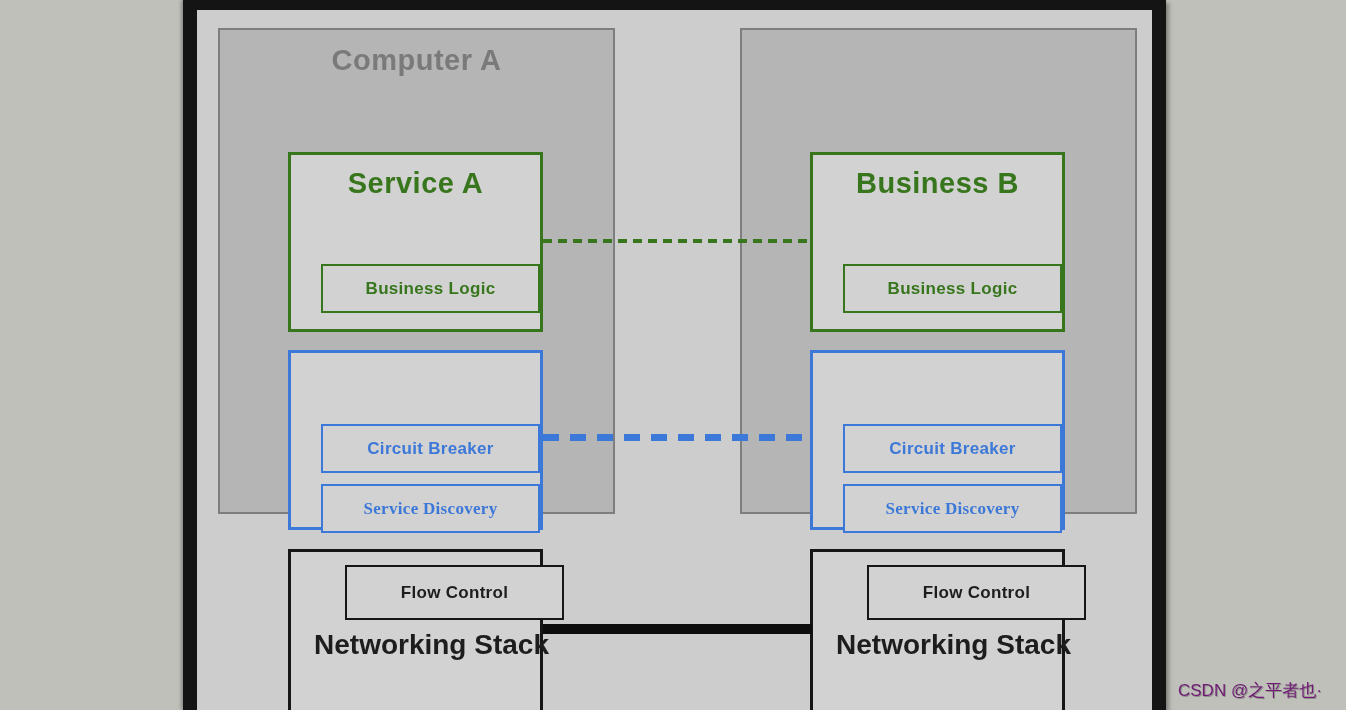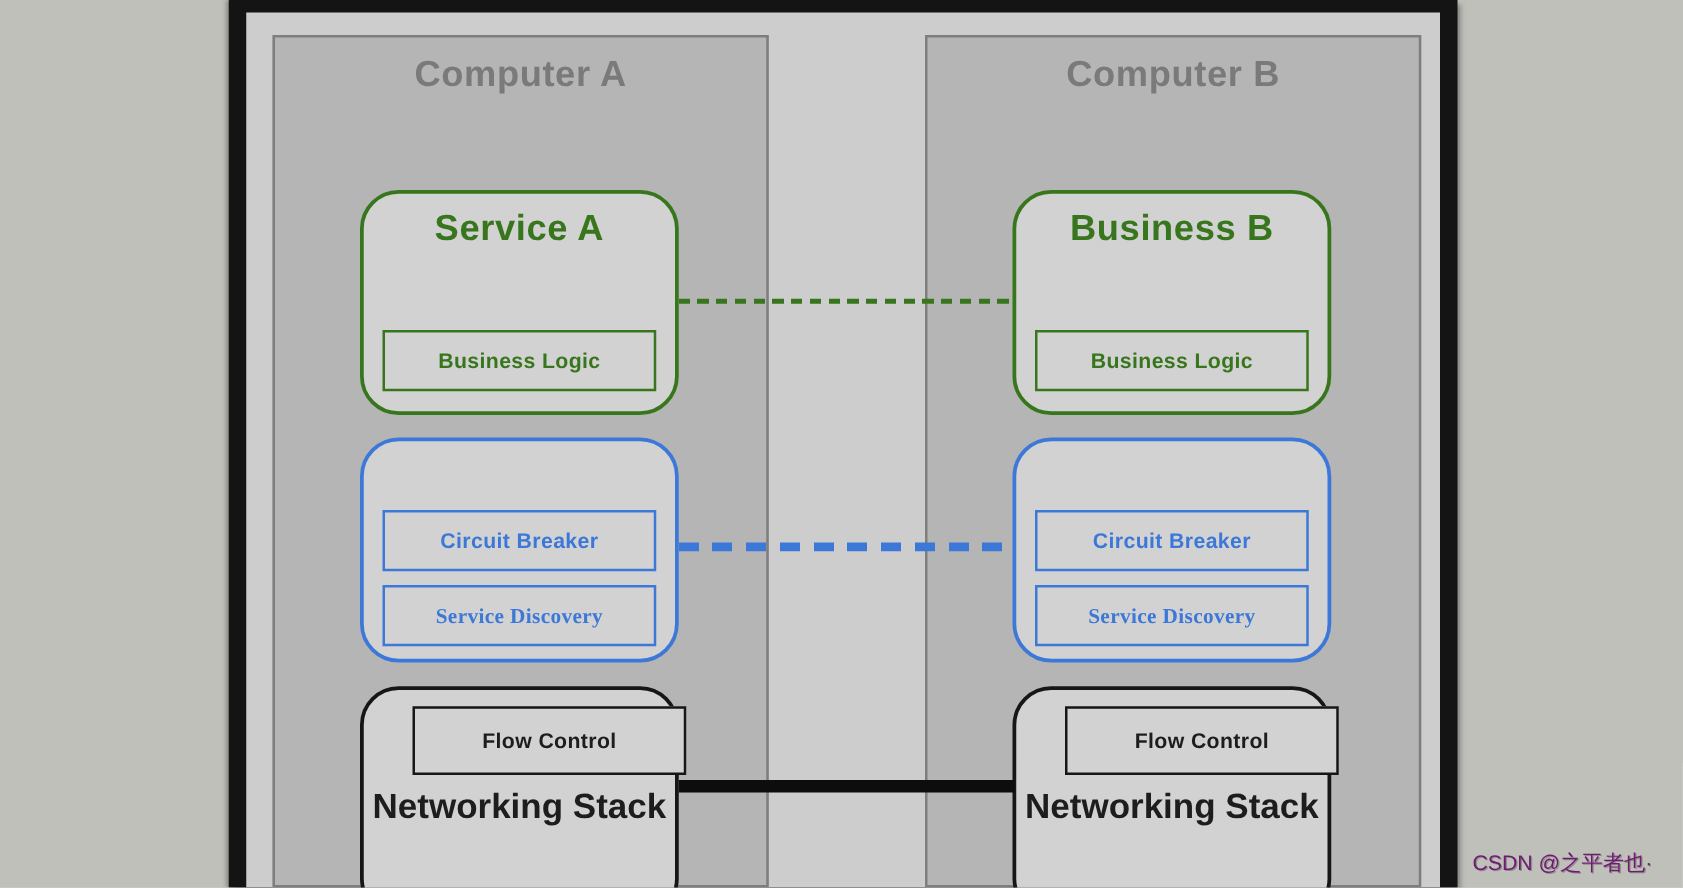--- a/index.html
+++ b/index.html
@@ -12,60 +12,61 @@
   .frame{
     position:absolute;left:183px;top:0;width:983px;height:710px;
     background:var(--frame,#141414);
     box-shadow:3px 3px 4px rgba(80,80,80,.55), -2px 0 3px rgba(80,80,80,.45);
   }
   .canvas{
     position:absolute;left:197px;top:10px;width:955px;height:700px;
     background:var(--canvas,#cdcdcd);
   }
   .computer{
-    position:absolute;top:28px;width:397px;height:682px;
+    position:absolute;top:28px;width:397px;height:486px;
     box-sizing:border-box;
     background:var(--computer-fill,#b5b5b5);
     border:2px solid var(--computer-border,#7e7e7e);
   }
   .computer.a{left:218px;}
   .computer.b{left:740px;}
   .computer-title{
     margin-top:14px;text-align:center;
     font-size:29px;font-weight:bold;color:var(--title-gray,#7a7a7a);
     letter-spacing:.5px;
   }
   .panel{
     position:absolute;left:68px;width:255px;height:180px;
-    box-sizing:border-box;background:var(--panel-fill,#d2d2d2);border-radius:31px;
+    box-sizing:border-box;background:var(--panel-fill,#d2d2d2);
   }
   .panel.service{top:122px;border:3px solid var(--green,#38761d);}
   .panel.middleware{top:320px;border:3px solid var(--blue,#3c78d8);}
   .panel.network{top:519px;height:185px;border:3px solid #161616;}
   .service-title{
     margin-top:12px;text-align:center;
     font-size:29px;font-weight:bold;color:var(--green,#38761d);
     letter-spacing:.5px;
   }
   .chip{
-    position:absolute;left:15px;width:219px;height:49px;
+    position:absolute;left:30px;width:219px;height:49px;
     box-sizing:border-box;
     display:flex;align-items:center;justify-content:center;
     font-size:17px;font-weight:bold;letter-spacing:.3px;
     background:var(--panel-fill,#d2d2d2);
   }
   .chip.green{border:2px solid var(--green,#38761d);color:var(--green,#38761d);top:109px;}
-  .chip.blue{border:2px solid var(--blue,#3c78d8);color:var(--blue,#3c78d8);}
+  .chip.blue{border:2px solid var(--blue,#3c78d8);color:var(--blue,#3c78d8);margin-top:16px;}
   .chip.blue.cb{top:55px;}
   .chip.blue.sd{top:115px;font-family:Liberation Serif, serif;}
   .chip.black{border:2px solid #161616;color:#1d1d1d;top:13px;height:55px;margin-left:24px;}
   .network-label{
     position:absolute;top:74px;left:0;width:100%;
     text-align:center;font-size:28px;font-weight:600;color:#1d1d1d;
     line-height:38px;
+    padding-left:16px;
   }
   .connector{position:absolute;left:543px;}
   .connector.green-dash{
     top:239px;width:268px;height:4px;
     background:repeating-linear-gradient(to right,var(--green,#38761d) 0 9px,transparent 9px 15px);
   }
   .connector.blue-dash{
     top:434px;width:268px;height:7px;
     background:repeating-linear-gradient(to right,var(--blue,#3c78d8) 0 16px,transparent 16px 27px);
   }
@@ -99,21 +100,20 @@
     <div class="chip blue sd">Service Discovery</div>
   </div>
 
   <div class="panel network">
     <div class="chip black">Flow Control</div>
     <div class="network-label">Networking Stack</div>
   </div>
 </div>
 
 <div class="computer b">
-  <div class="computer-title">Computer B</div>
 
   <div class="panel service">
     <div class="service-title">Business B</div>
     <div class="chip green">Business Logic</div>
   </div>
 
   <div class="panel middleware">
     <div class="chip blue cb">Circuit Breaker</div>
     <div class="chip blue sd">Service Discovery</div>
   </div>

